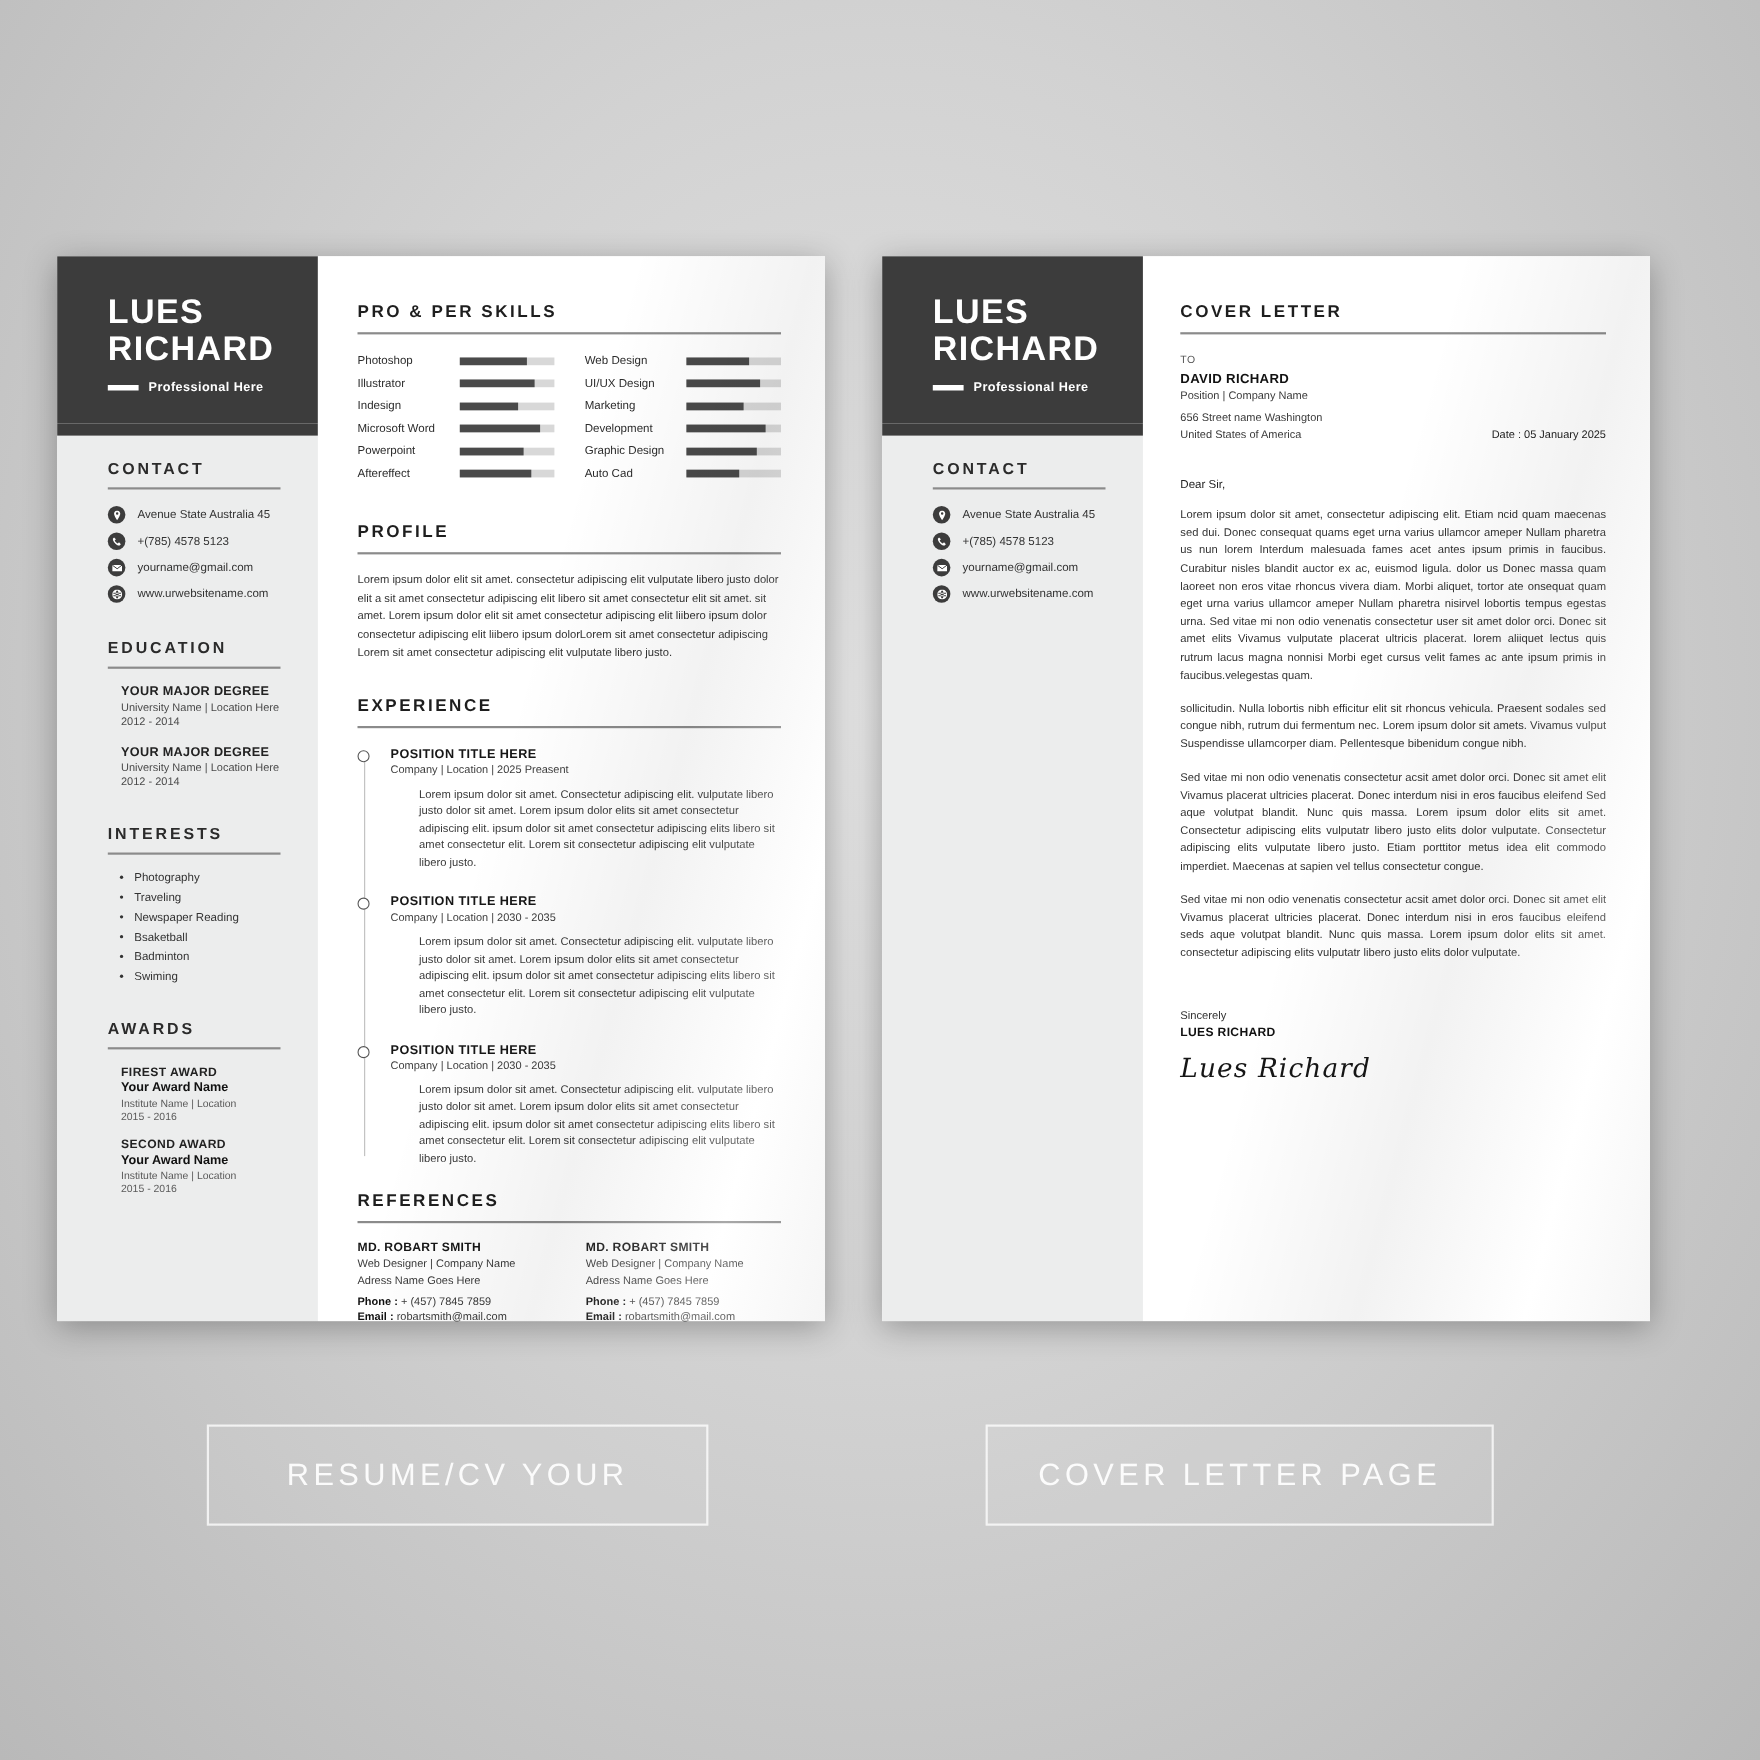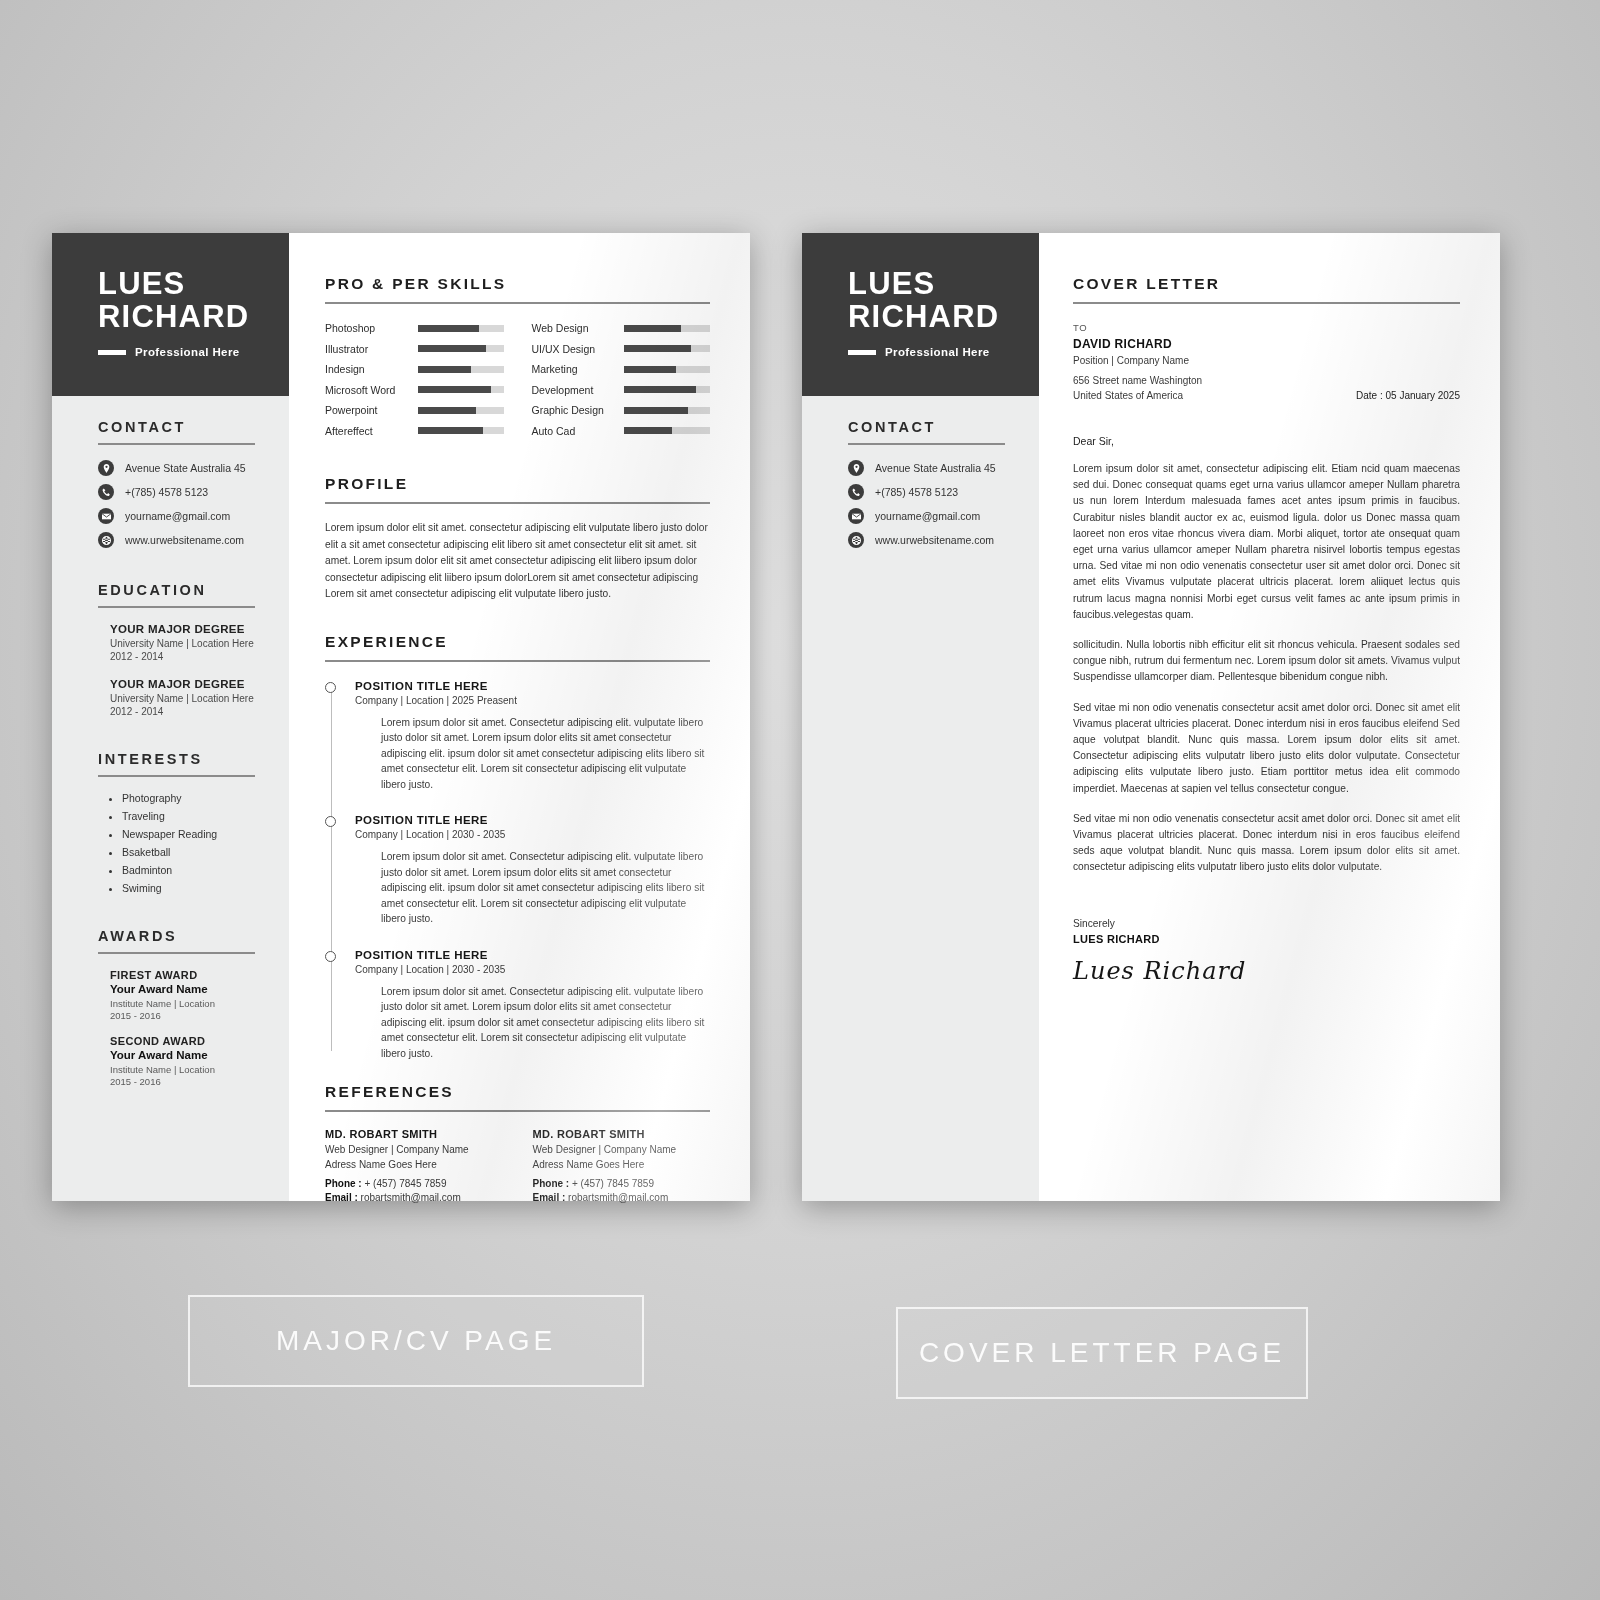--- a/index.html
+++ b/index.html
@@ -133,21 +133,21 @@
   }
 
   
   .caption {
     position: absolute; border: 2px solid rgba(255,255,255,.75);
     display: flex; align-items: center; justify-content: center;
     color: rgba(255,255,255,.92); letter-spacing: 4px; font-size: 28px;
     background: rgba(255,255,255,.06);
   }
   #caption-resume { left: 188px; top: 1295px; width: 456px; height: 92px; }
-  #caption-cover  { left: 896px; top: 1295px; width: 412px; height: 92px; margin-top: 12px; }
+  #caption-cover  { left: 896px; top: 1295px; width: 462px; height: 92px; }
 </style>
 </head>
 <body>
 
 <div class="page" id="resume-page">
   <div class="left-col">
     <div class="name-block">
       <div class="name-line1">LUES</div>
       <div class="name-line2">RICHARD</div>
       <div class="prof-row">
@@ -445,14 +445,14 @@
 
     <div class="cl-sign-wrap">
       <div class="cl-sincerely">Sincerely</div>
       <div class="cl-signname">LUES RICHARD</div>
       <div class="cl-signature">Lues Richard</div>
     </div>
   </div>
   <div class="page-sheen"></div>
 </div>
 
-<div class="caption" id="caption-resume">MAJOR/CV PAGE</div>
+<div class="caption" id="caption-resume">RESUME/CV YOUR</div>
 <div class="caption" id="caption-cover">COVER LETTER PAGE</div>
 
 </body></html>

